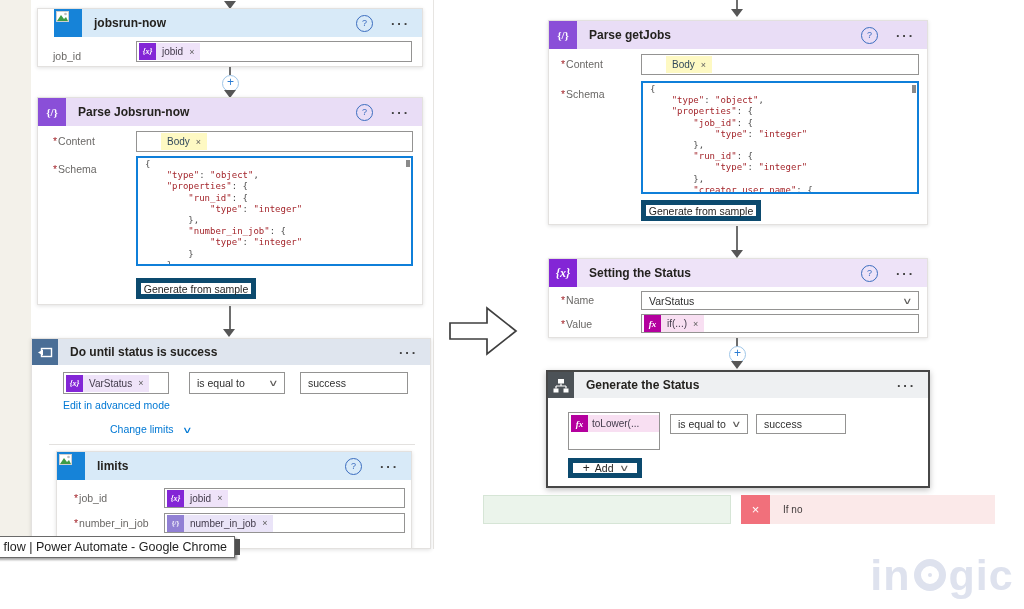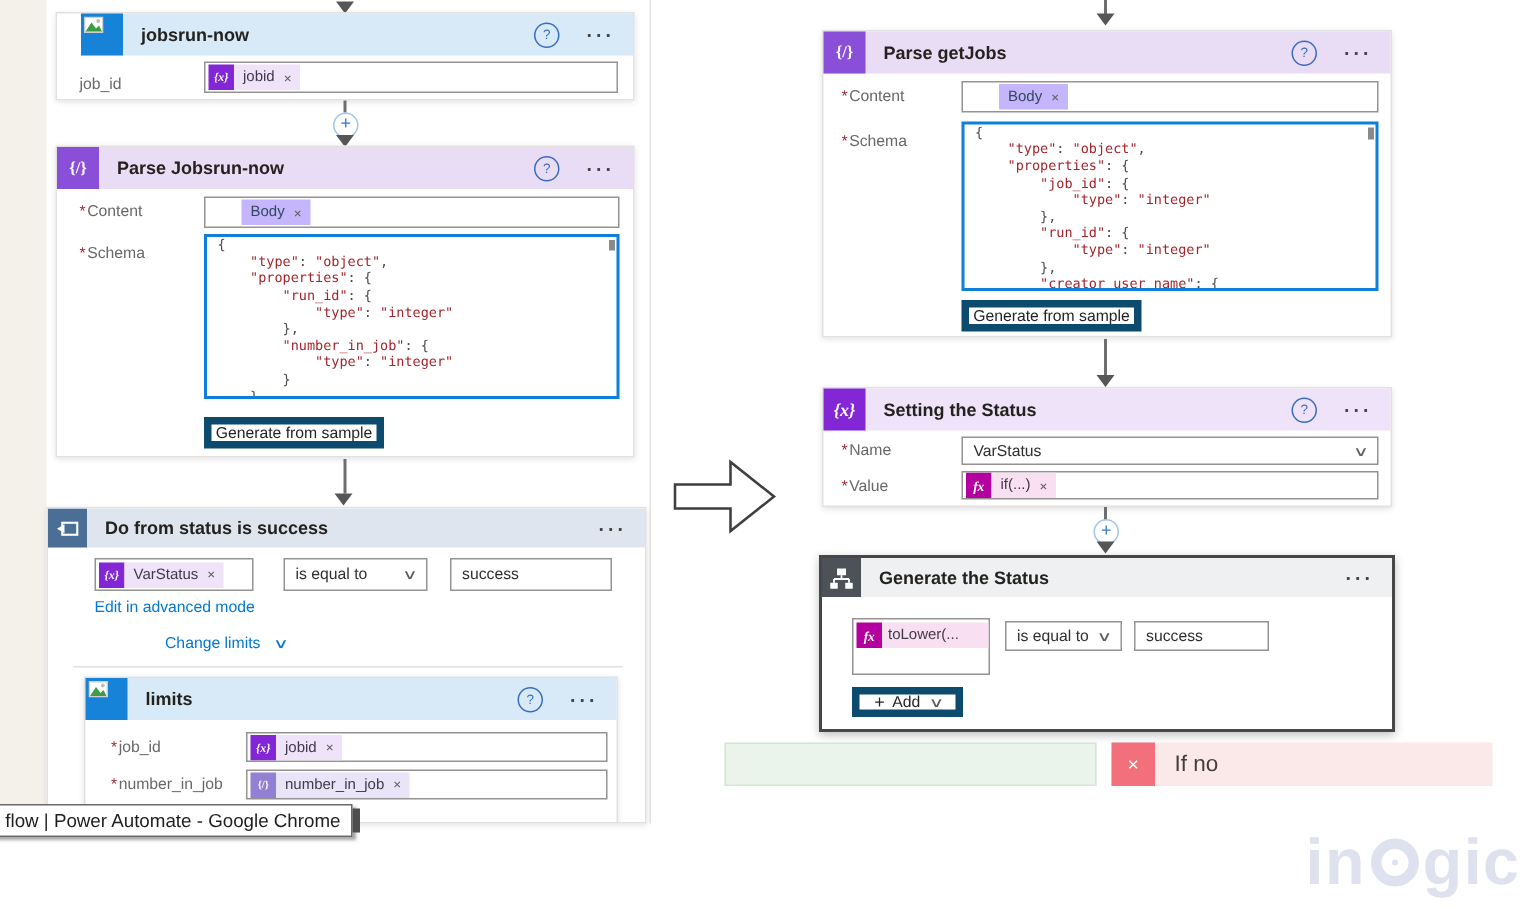--- a/index.html
+++ b/index.html
@@ -39,21 +39,21 @@
   .ival{font-size:10.5px;color:#2f2f2f;}
   
   .tok{display:inline-flex;align-items:center;height:17px;flex:none;cursor:pointer;}
   .ti{width:17px;height:17px;color:#fff;display:flex;align-items:center;justify-content:center;flex:none;}
   .ti.var{background:#8326d6;font:italic bold 8px "Liberation Serif",serif;}
   .ti.parse{background:#9180d4;font:bold 7px "Liberation Serif",serif;}
   .ti.fx{background:#b4009e;font:italic bold 9px "Liberation Serif",serif;}
   .tl{height:17px;display:flex;align-items:center;padding:0 6px;font-size:10px;color:#413a4a;white-space:nowrap;}
   .tl.lav{background:#efe3f9;}
   .tl.lav2{background:#eae4f8;}
-  .tl.blue{background:#c4b5fd;color:#32495c;}
+  .tl.blue{background:#fef9c3;color:#32495c;}
   .tl.pink{background:#f8dff2;text-align:right;}
   .tx{margin-left:6px;font-size:9px;color:#5d5d5d;}
   
   .schema{position:absolute;border:2px solid #0f7fd9;background:#fff;box-sizing:border-box;overflow:hidden;}
   .schema pre{margin:0;padding:1px 4px 0 7px;font-family:"DejaVu Sans Mono",monospace;
               font-size:9px;line-height:11.2px;color:#4c4c4c;}
   .js{color:#a4262c;}
   .snub{position:absolute;background:#8a8a8a;}
   
   .btn{position:absolute;background:#fff;border:5px solid #0c4a6e;box-sizing:border-box;color:#252423;
@@ -62,21 +62,21 @@
   .sep{position:absolute;height:1px;background:#e3e1df;}
   
   .stem{position:absolute;width:2px;background:#6e6e6e;}
   .ahead{position:absolute;width:0;height:0;border-left:6px solid transparent;border-right:6px solid transparent;border-top:8px solid #565656;}
   .pluscirc{position:absolute;width:15px;height:15px;border-radius:50%;background:#fff;border:1px solid #9fc6e8;
             color:#2b7cd3;font-size:12px;line-height:13px;text-align:center;cursor:pointer;}
   
   .branch-yes{left:483px;top:495px;width:248px;height:29px;background:#ebf4eb;border:1px solid #d6e5d6;box-sizing:border-box;cursor:pointer;}
   .branch-no{left:741px;top:495px;width:254px;height:29px;background:#fbe9e9;display:flex;align-items:center;cursor:pointer;}
   .no-icon{width:29px;height:29px;background:#f1707b;color:#fff;display:flex;align-items:center;justify-content:center;font-size:13px;flex:none;}
-  .no-label{margin-left:13px;font-size:15px;color:#433d3d;}
+  .no-label{margin-left:13px;font-size:10px;color:#433d3d;}
   
   .ttip{left:-6px;top:536px;width:241px;height:22px;background:#fff;border:1px solid #6a6a6a;box-sizing:border-box;
         display:flex;align-items:center;justify-content:flex-end;padding:0 7px;font-size:12.5px;color:#1e1e1e;
         white-space:nowrap;overflow:hidden;box-shadow:2px 2px 2px rgba(0,0,0,.35);}
   .ttip-nub{left:235px;top:539px;width:5px;height:16px;background:#4e4e4e;}
   
   .logo{left:862px;top:551px;width:160px;height:54px;display:flex;align-items:flex-start;justify-content:center;
         color:#dee2ee;font-weight:bold;font-size:43px;letter-spacing:1px;}
   .logo-o{width:18px;height:18px;border:7px solid #dee2ee;border-radius:50%;margin:8px 3px 0 3px;position:relative;}
   .logo-o-dot{position:absolute;left:5px;top:5px;width:8px;height:8px;border:0;background:#fff;border-radius:50%;}
@@ -168,21 +168,21 @@
   <div class="ahead" style="left:223px;top:329px;"></div>
 
   <div class="card" style="left:31px;top:338px;width:400px;height:211px;overflow:hidden;">
     <div class="chdr h26 hdr-slate">
       <div class="cicon i26 ic-slate">
         <svg width="15" height="13" viewBox="0 0 15 13">
           <rect x="3.5" y="2.5" width="10" height="8" fill="none" stroke="#fff" stroke-width="1.4"></rect>
           <polygon points="0,6.5 5,3.5 5,9.5" fill="#fff"></polygon>
         </svg>
       </div>
-      <div class="ctitle">Do from status is success</div>
+      <div class="ctitle">Do until status is success</div>
       <div class="dots">···</div>
     </div>
     <div class="inp" style="left:31px;top:33px;width:106px;height:22px;">
       <span class="tok">
         <span class="ti var">{x}</span>
         <span class="tl lav">
             <span>VarStatus</span>
             <span class="tx">×</span>
           </span>
       </span>

